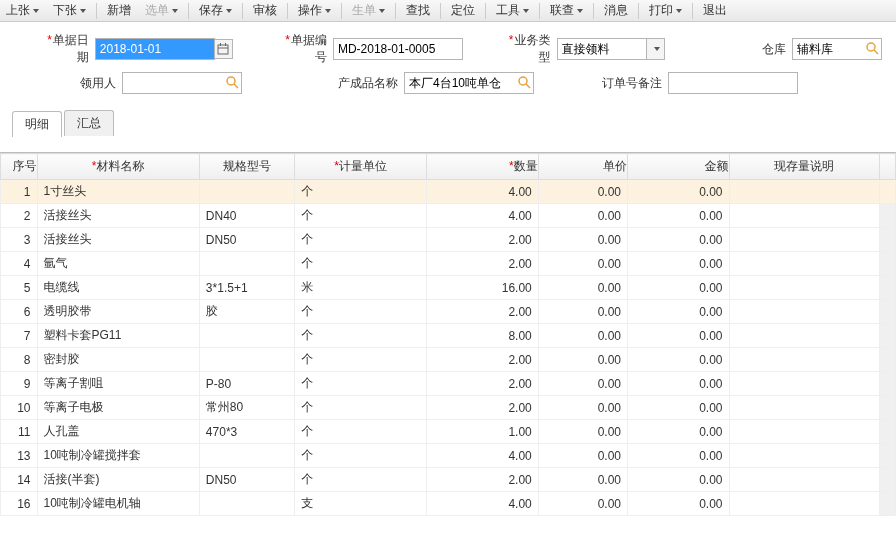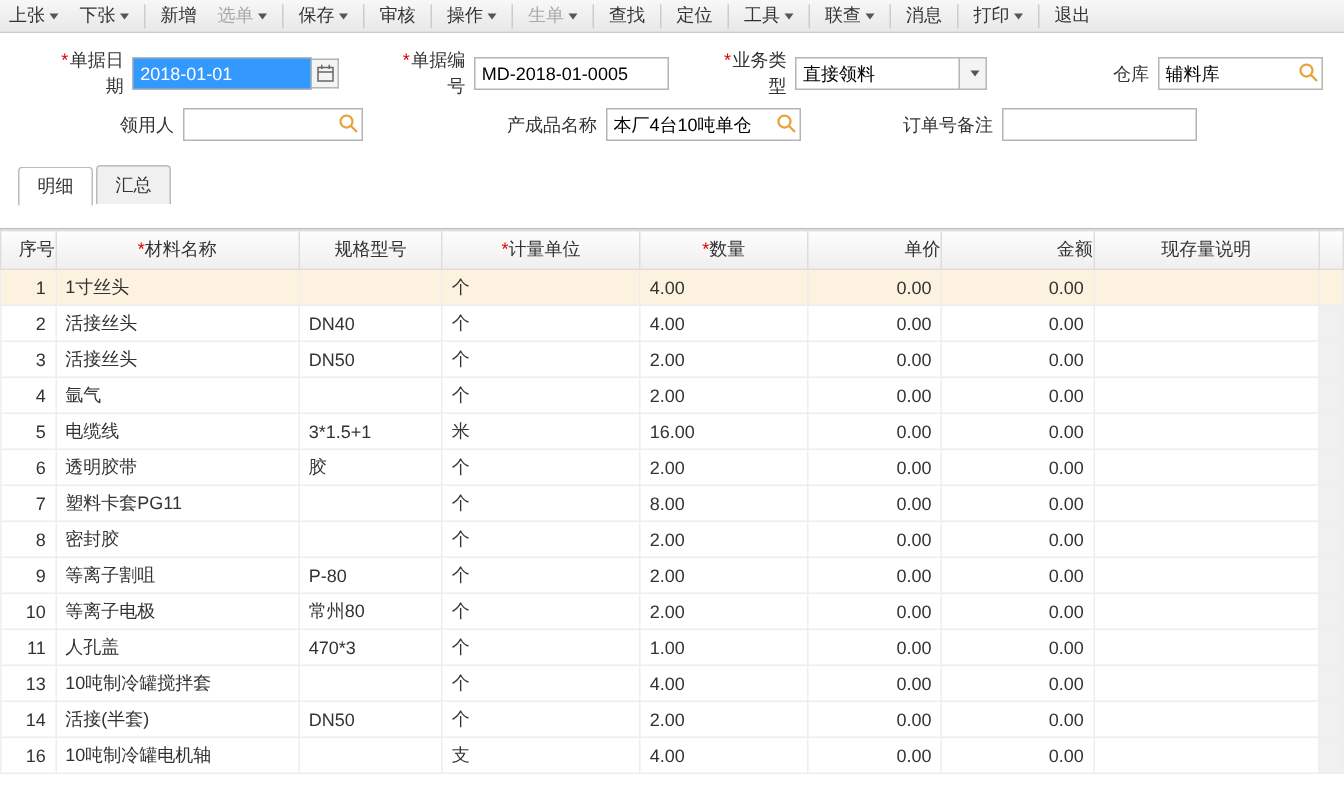--- a/index.html
+++ b/index.html
@@ -11,42 +11,42 @@
 .caret { display: inline-block; width: 0; height: 0; border-left: 3px solid transparent; border-right: 3px solid transparent; border-top: 4px solid #555; margin-left: 3px; }
 .form-area { padding: 10px 14px 6px 14px; margin-left: 24px; }
 .form-row { display: flex; align-items: center; margin-bottom: 6px; gap: 6px; }
 .lbl { width: 78px; text-align: right; color: #333; }
 .req::before { content: "*"; color: #d00; margin-right: 1px; }
 .field { position: relative; display: inline-flex; align-items: center; }
 .inp { height: 22px; border: 1px solid #b5b5b5; padding: 0 4px; font-size: 12px; background: #fff; }
 .inp.sel { background: #3399ff; color: #fff; }
 .inp-w { width: 120px; }
 .inp-w2 { width: 130px; }
-.inp-w3 { width: 110px; }
+.inp-w3 { width: 90px; }
 .cal-icon { width: 18px; height: 20px; border: 1px solid #b5b5b5; border-left: none; display: inline-flex; align-items: center; justify-content: center; background: #f4f4f4; cursor: pointer; }
 .mag-icon { position: absolute; right: 3px; top: 3px; width: 14px; height: 14px; cursor: pointer; }
 .mag-icon svg { width: 14px; height: 14px; }
 .dd-btn { width: 18px; height: 22px; border: 1px solid #b5b5b5; border-left: none; background: #f4f4f4; display: inline-flex; align-items: center; justify-content: center; cursor: pointer; }
 .spacer-a { width: 48px; }
 .spacer-b { width: 38px; }
 .spacer-c { width: 90px; }
 .tabs { display: flex; margin: 4px 0 16px 12px; }
 .tab { padding: 4px 12px; border: 1px solid #bbb; border-bottom: none; background: #f0f0f0; cursor: pointer; margin-right: 2px; border-radius: 3px 3px 0 0; }
 .tab.active { background: #fff; position: relative; top: 1px; }
 .grid-wrap { border-top: 1px solid #bbb; }
 .grid { border-collapse: collapse; width: 100%; table-layout: fixed; }
 .grid th { background: linear-gradient(#fdfdfd, #efefef); border: 1px solid #ddd; height: 26px; font-weight: normal; color: #333; }
 .grid th .req-h::before { content: "*"; color: #d00; }
 .grid td { border: 1px solid #eee; height: 24px; padding: 0 6px; }
 .grid tr:first-child td { background: #fdf2df; }
 .c-seq { width: 36px; text-align: right; }
 .c-name { width: 160px; }
 .c-spec { width: 94px; }
 .c-unit { width: 130px; }
-.c-qty { width: 110px; }
+.c-qty { width: 110px; text-align: right; }
 .c-price { width: 88px; text-align: right; }
 .c-amt { width: 100px; text-align: right; }
 .c-stock { width: 148px; }
 .sb { width: 16px; background: #f0f0f0; }
 </style>
 </head>
 <body>
 
 <div class="toolbar" id="tb">
     <div class="tb-item">上张<span class="caret"></span></div>

